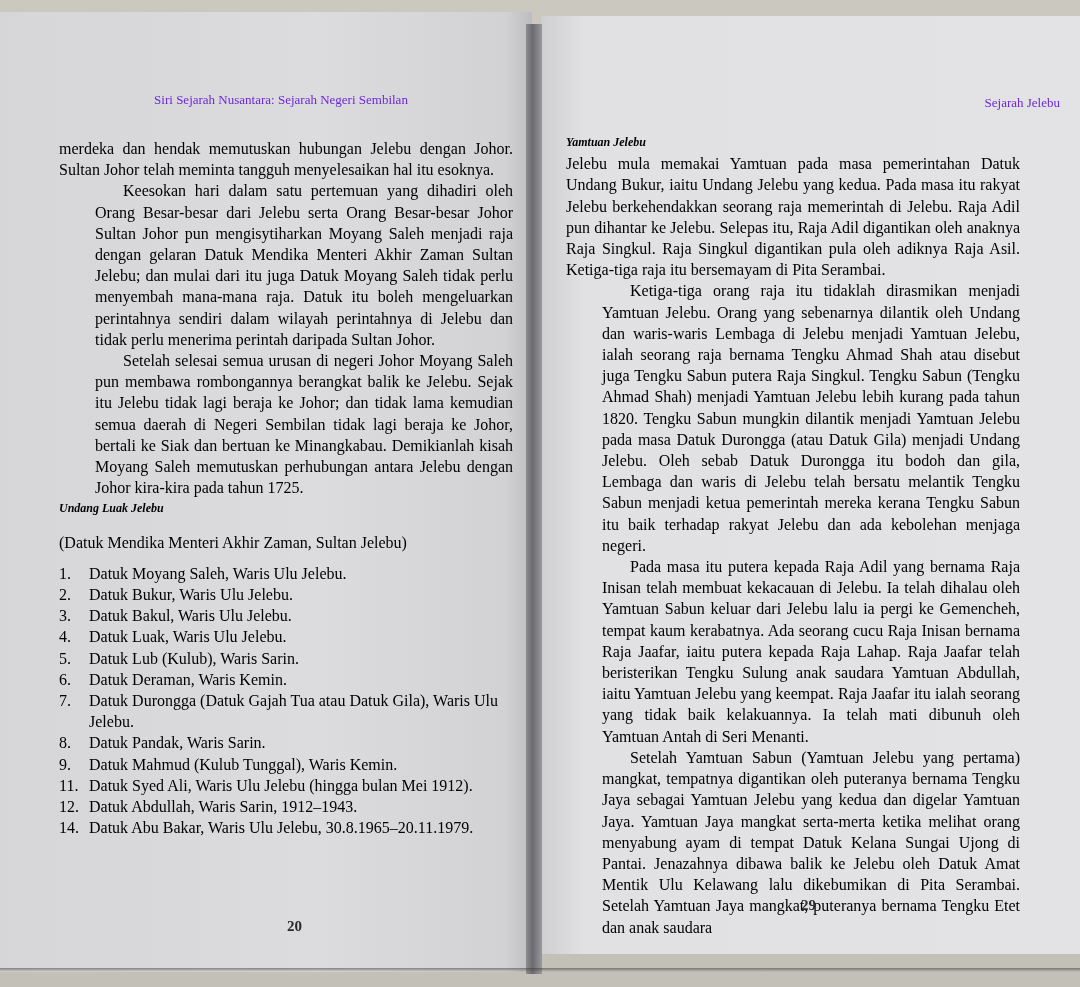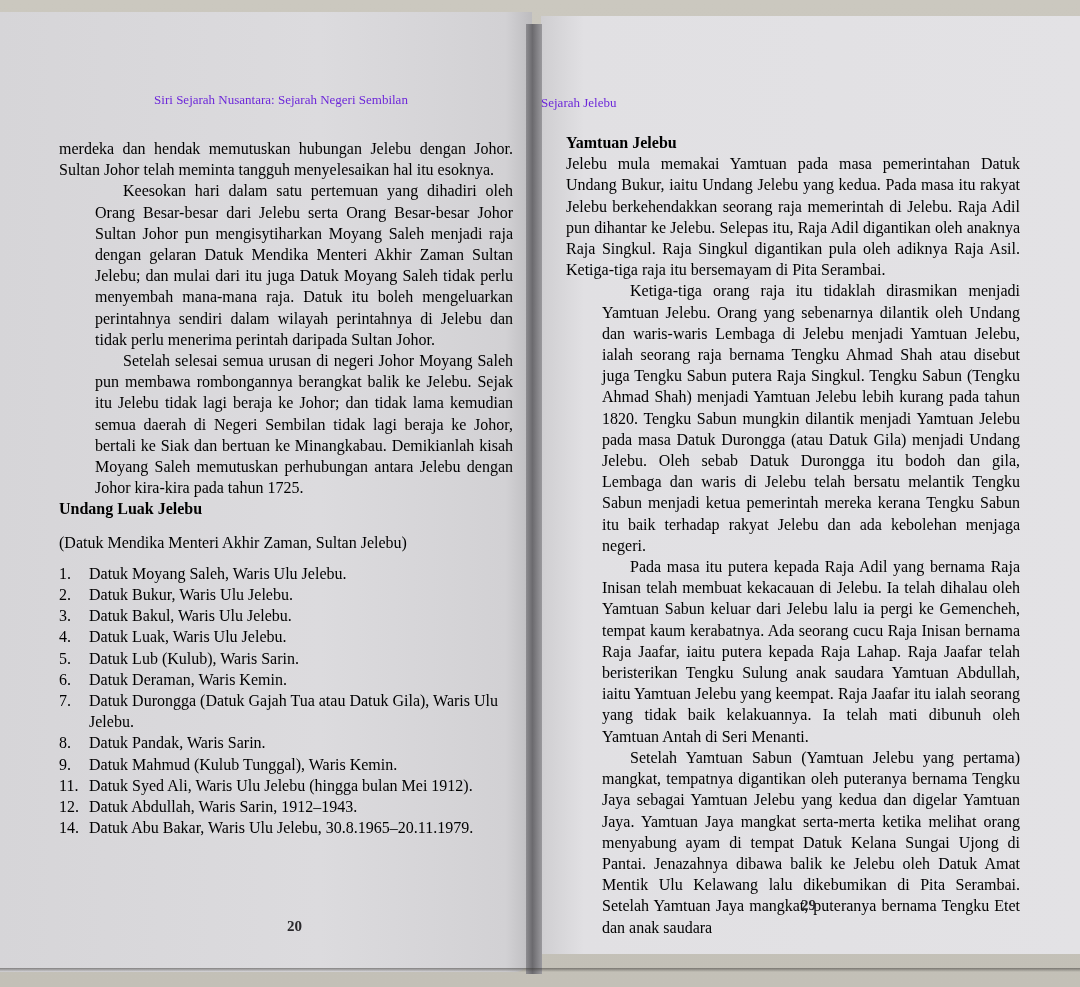--- a/index.html
+++ b/index.html
@@ -26,29 +26,29 @@
     background: linear-gradient(90deg, #cfced1 0%, #e1e0e3 8%, #e3e2e5 100%);
   }
   .gutter {
     position: absolute; left: 526px; top: 24px; width: 16px; height: 950px;
     background: linear-gradient(90deg, #8d8c90 0%, #6b6a6e 40%, #9a999d 100%);
   }
   .running-head {
     position: absolute; font-size: 13px; color: #6d28d9; white-space: nowrap;
   }
   .left-head { left: 0; width: 532px; top: 92px; text-align: center; padding-left: 30px; box-sizing: border-box; }
-  .right-head { left: 541px; width: 539px; top: 95px; text-align: left; box-sizing: border-box; }
+  .right-head { left: 541px; width: 539px; top: 95px; text-align: right; padding-right: 20px; box-sizing: border-box; }
 
   .col { position: absolute; font-size: 16px; line-height: 21.2px; text-align: justify; }
   .col-left { left: 59px; width: 454px; top: 138px; }
   .col-right { left: 566px; width: 454px; top: 132px; }
 
   .col p { margin: 0; }
   .col p.indent { text-indent: 28px; margin-left: 36px; }
-  .heading { font-weight: bold; font-size: 16px; margin: 0; }
+  .heading { font-weight: bold; font-size: 12px; margin: 0; font-style: italic; }
   .left-heading { margin-top: 24px; }
   .subtitle { margin-top: 12px !important; text-align: left; }
   ol.undang-list {
     list-style: none; margin: 10px 0 0 0; padding: 0; text-align: left;
   }
   ol.undang-list li { display: flex; line-height: 21.2px; }
   ol.undang-list .num { width: 30px; flex: 0 0 30px; }
   ol.undang-list .txt { flex: 1; }
   .right-heading { margin-bottom: 10px; }
 

